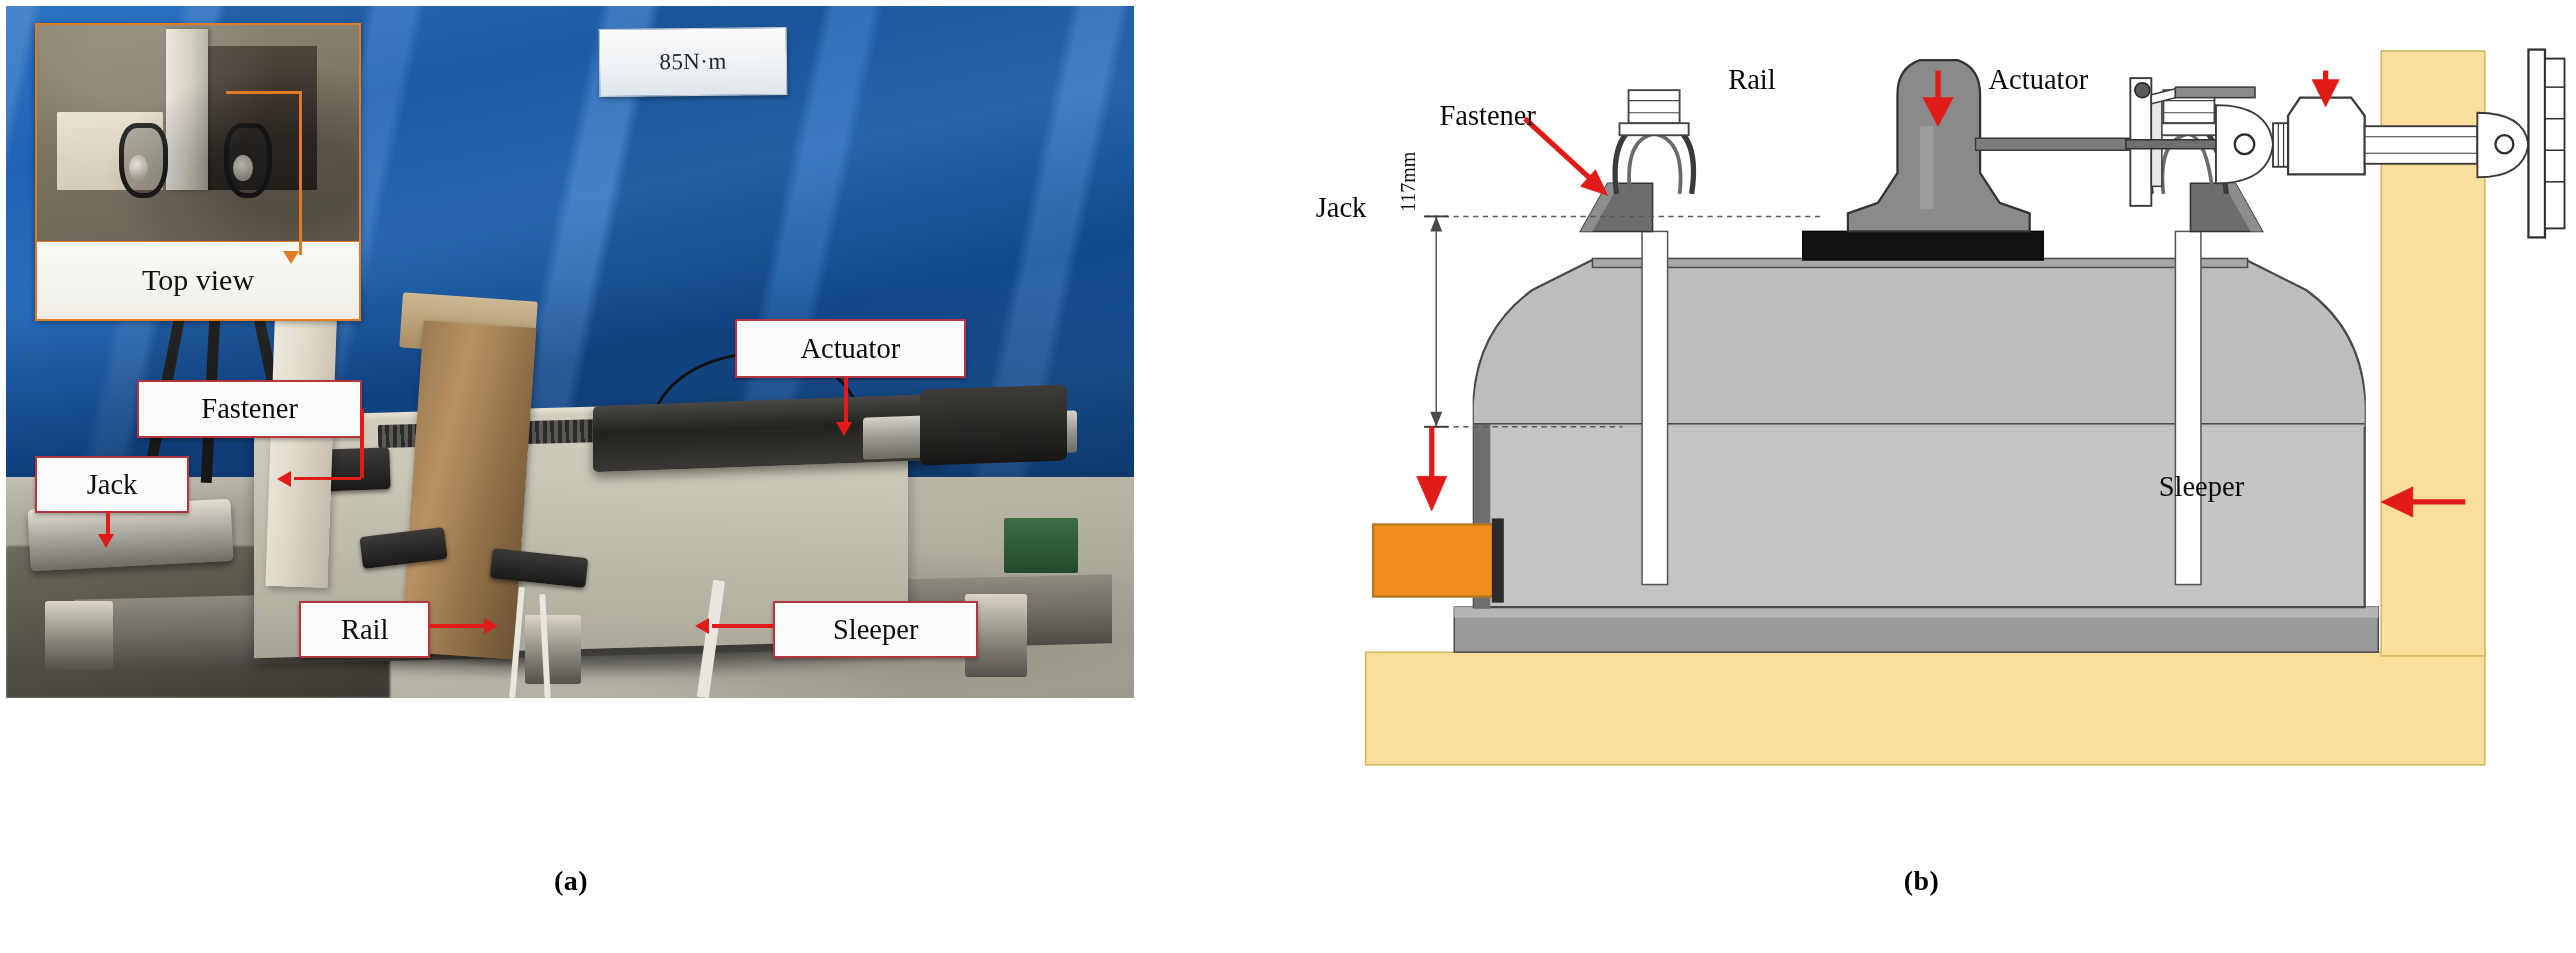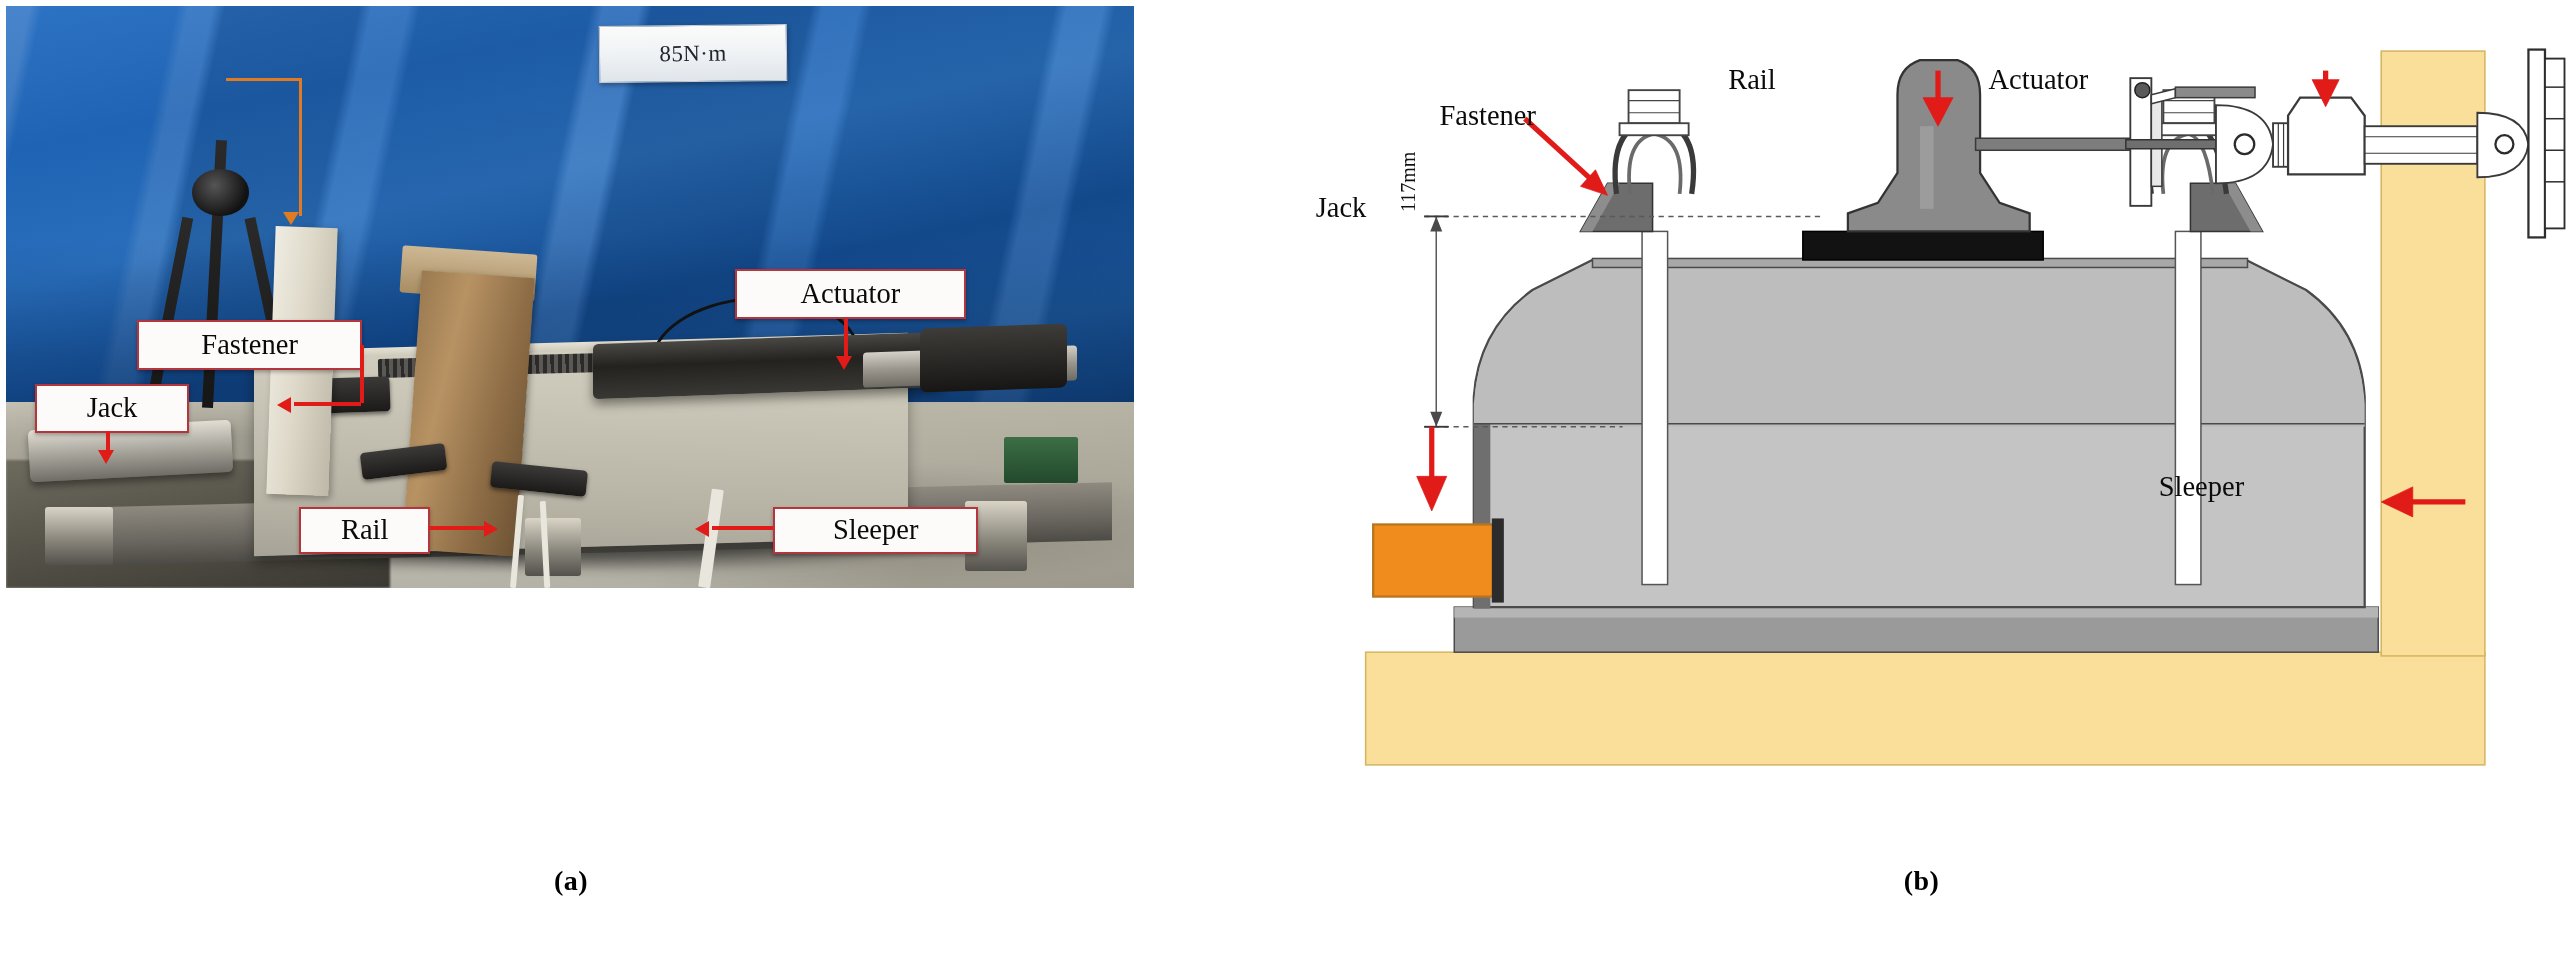--- a/index.html
+++ b/index.html
@@ -23,21 +23,21 @@
 
   
   .panel {
     position: absolute;
     top: 0;
   }
   .panel-a {
     left: 6px;
     top: 6px;
     width: 1128px;
-    height: 582px;
+    height: 692px;
   }
   .panel-b {
     left: 1277px;
     top: 6px;
     width: 1289px;
     height: 822px;
   }
 
   .caption {
     position: absolute;
@@ -450,20 +450,34 @@
       <div class="bolt bolt-3"></div>
       <div class="green-box"></div>
       <div class="wire wire-1"></div>
       <div class="wire wire-2"></div>
       <div class="wire wire-3"></div>
 
       <div class="placard">
         <span class="placard-text">85N·m</span>
       </div>
 
+      <div class="inset">
+        <div class="inset-scene">
+          <div class="inset-pad"></div>
+          <div class="inset-dark"></div>
+          <div class="inset-rail"></div>
+          <div class="inset-clip inset-clip-a"></div>
+          <div class="inset-clip inset-clip-b"></div>
+          <div class="inset-nut inset-nut-a"></div>
+          <div class="inset-nut inset-nut-b"></div>
+        </div>
+        <div class="inset-caption">
+          <span>Top view</span>
+        </div>
+      </div>
 
       <div class="inset-leader-h"></div>
       <div class="inset-leader-v"></div>
       <div class="inset-arrow"></div>
 
       <div class="lbl lbl-actuator">
         <span>Actuator</span>
       </div>
       <div class="ld ld-v" style="left:74.3%; top:53.8%; height:6.6%;"></div>
       <div class="arw arw-down" style="left:73.6%; top:60.1%;"></div>

